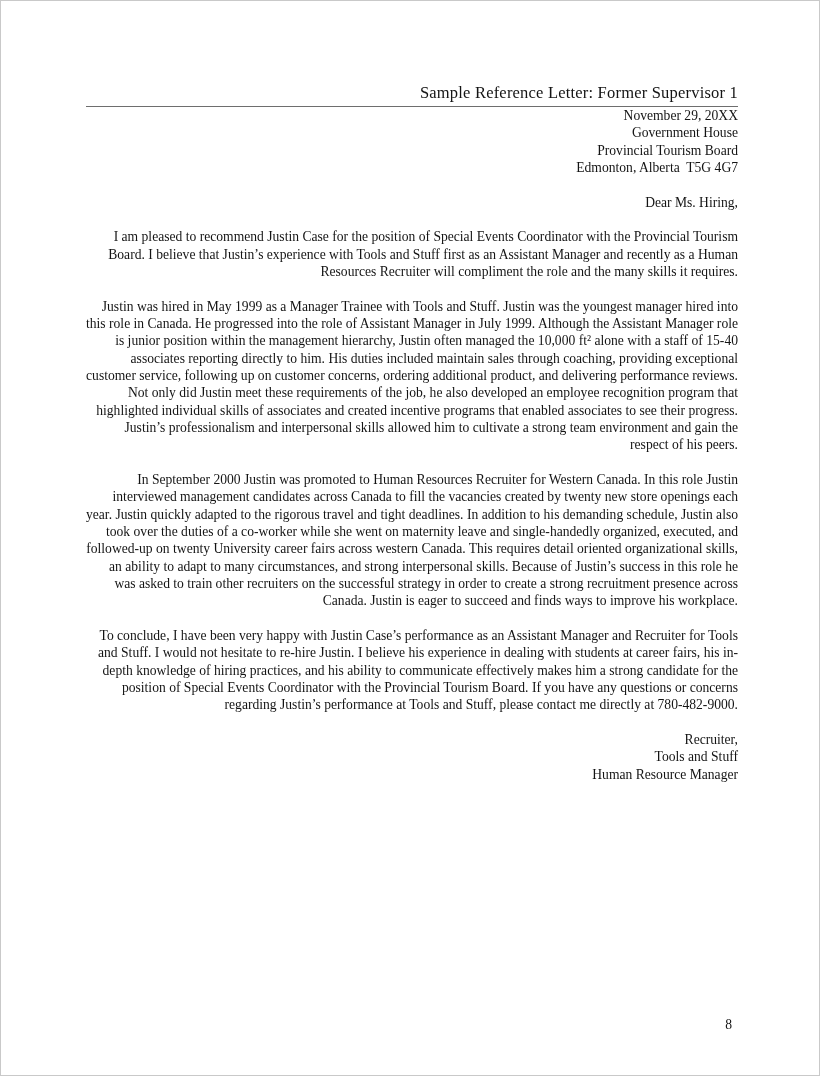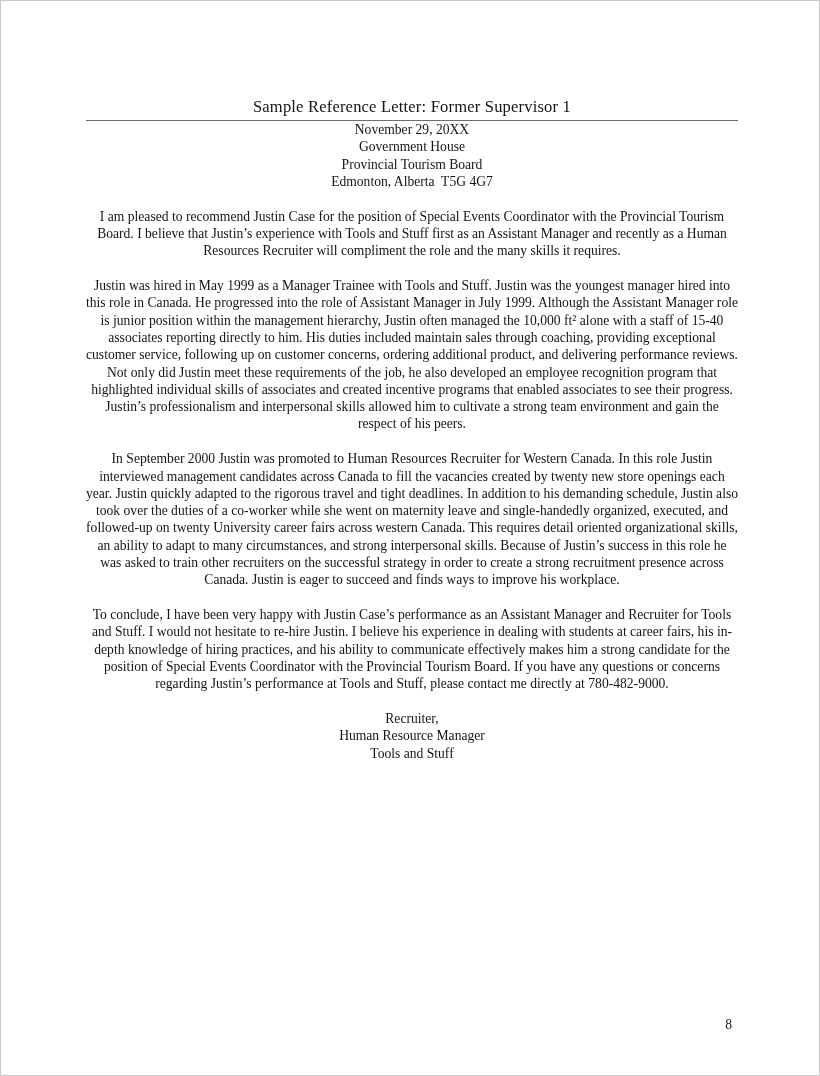--- a/index.html
+++ b/index.html
@@ -14,25 +14,25 @@
     box-sizing: border-box;
     background: #ffffff;
     border: 1px solid #c9c9c9;
     font-family: "Liberation Serif", "DejaVu Serif", serif;
     color: #141414;
     overflow: hidden;
   }
   .content {
     position: absolute;
     left: 85px;
-    top: 96px;
+    top: 82px;
     width: 652px;
     font-size: 13.6px;
     line-height: 17.3px;
-    text-align: center;
+    text-align: right;
   }
   .doc-title {
     font-size: 16.5px;
     font-weight: normal;
     letter-spacing: 0.2px;
     margin: 0;
     padding-bottom: 4px;
     border-bottom: 1px solid #6e6e6e;
     line-height: 19px;
   }
@@ -60,29 +60,30 @@
 
     <h1 class="doc-title">Sample Reference Letter: Former Supervisor 1</h1>
 
     <div class="block">
       <div class="line">November 29, 20XX</div>
       <div class="line">Government House</div>
       <div class="line">Provincial Tourism Board</div>
       <div class="line">Edmonton, Alberta  T5G 4G7</div>
     </div>
 
+    <p>Dear Ms. Hiring,</p>
 
     <p>I am pleased to recommend Justin Case for the position of Special Events Coordinator with the Provincial Tourism Board. I believe that Justin’s experience with Tools and Stuff first as an Assistant Manager and recently as a Human Resources Recruiter will compliment the role and the many skills it requires.</p>
     <p>Justin was hired in May 1999 as a Manager Trainee with Tools and Stuff. Justin was the youngest manager hired into this role in Canada. He progressed into the role of Assistant Manager in July 1999. Although the Assistant Manager role is junior position within the management hierarchy, Justin often managed the 10,000 ft² alone with a staff of 15-40 associates reporting directly to him. His duties included maintain sales through coaching, providing exceptional customer service, following up on customer concerns, ordering additional product, and delivering performance reviews. Not only did Justin meet these requirements of the job, he also developed an employee recognition program that highlighted individual skills of associates and created incentive programs that enabled associates to see their progress. Justin’s professionalism and interpersonal skills allowed him to cultivate a strong team environment and gain the respect of his peers.</p>
     <p>In September 2000 Justin was promoted to Human Resources Recruiter for Western Canada. In this role Justin interviewed management candidates across Canada to fill the vacancies created by twenty new store openings each year. Justin quickly adapted to the rigorous travel and tight deadlines. In addition to his demanding schedule, Justin also took over the duties of a co-worker while she went on maternity leave and single-handedly organized, executed, and followed-up on twenty University career fairs across western Canada. This requires detail oriented organizational skills, an ability to adapt to many circumstances, and strong interpersonal skills. Because of Justin’s success in this role he was asked to train other recruiters on the successful strategy in order to create a strong recruitment presence across Canada. Justin is eager to succeed and finds ways to improve his workplace.</p>
     <p>To conclude, I have been very happy with Justin Case’s performance as an Assistant Manager and Recruiter for Tools and Stuff. I would not hesitate to re-hire Justin. I believe his experience in dealing with students at career fairs, his in-depth knowledge of hiring practices, and his ability to communicate effectively makes him a strong candidate for the position of Special Events Coordinator with the Provincial Tourism Board. If you have any questions or concerns regarding Justin’s performance at Tools and Stuff, please contact me directly at 780-482-9000.</p>
 
     <p>Recruiter,</p>
 
     <div class="block">
+      <div class="line">Tools and Stuff</div>
       <div class="line">Human Resource Manager</div>
-      <div class="line">Tools and Stuff</div>
     </div>
 
   </div>
 
   <div class="page-number">8</div>
 </div>
 
 </body></html>

